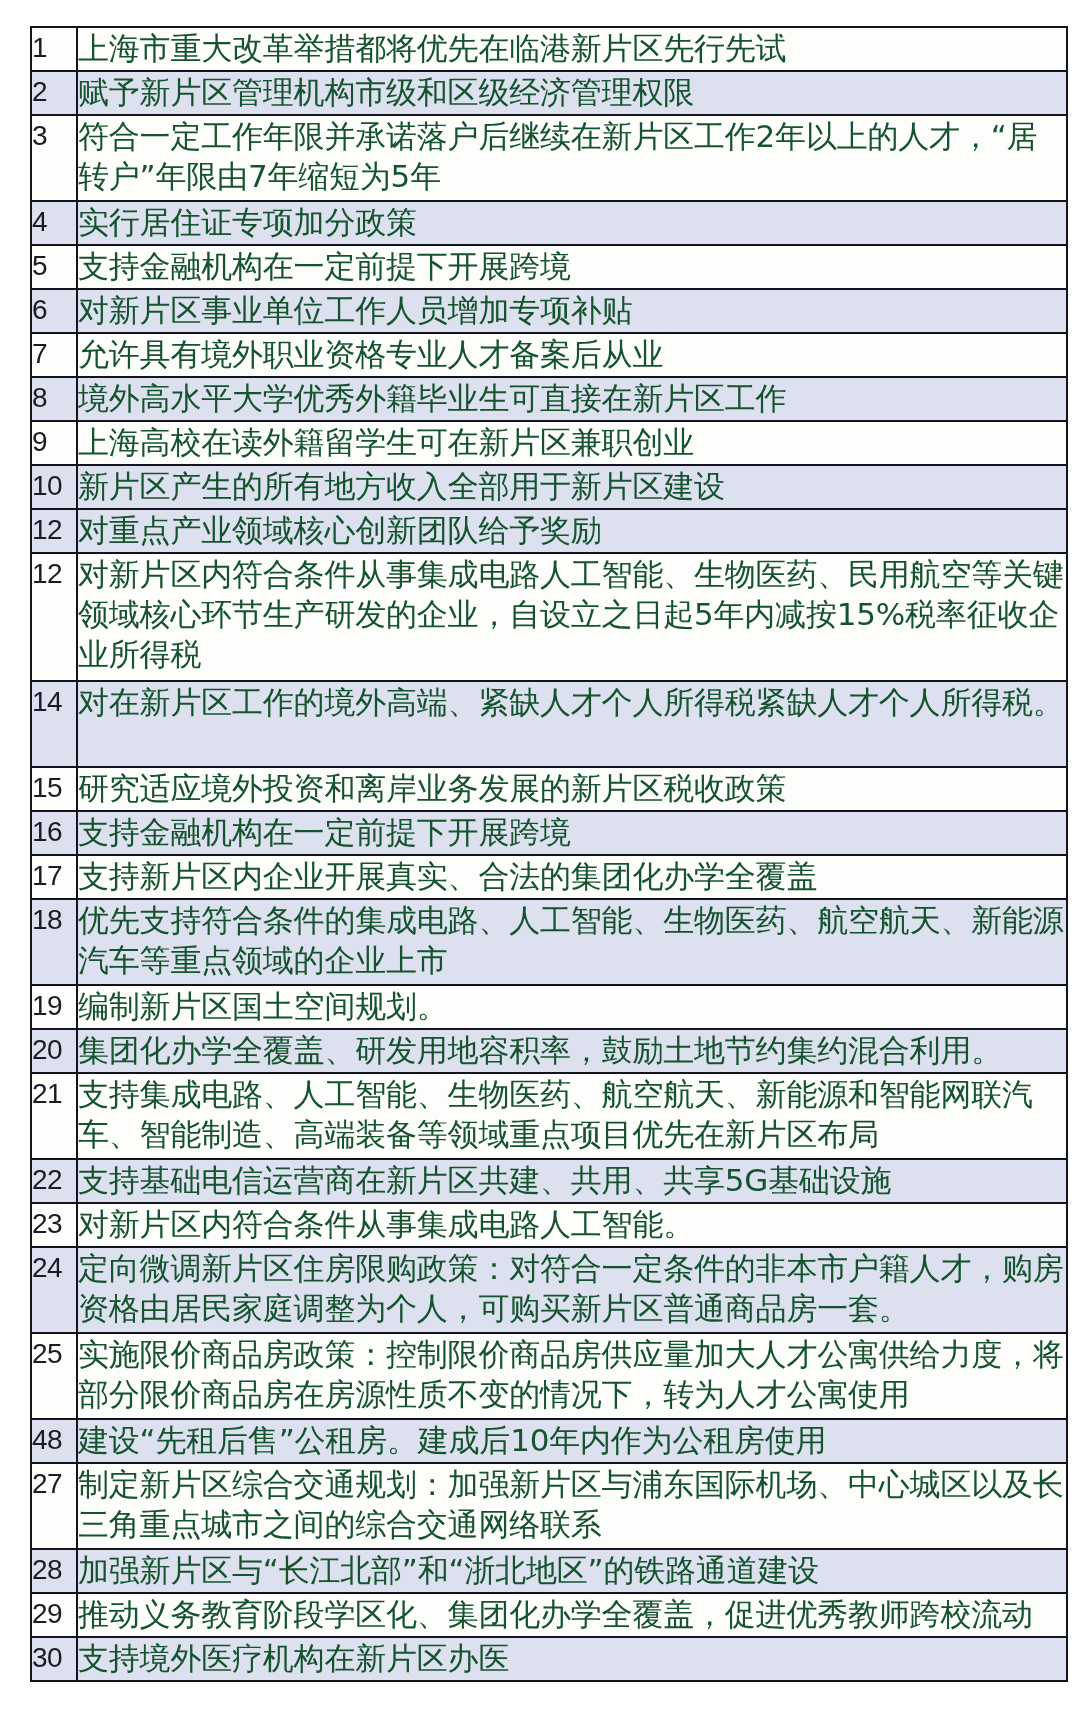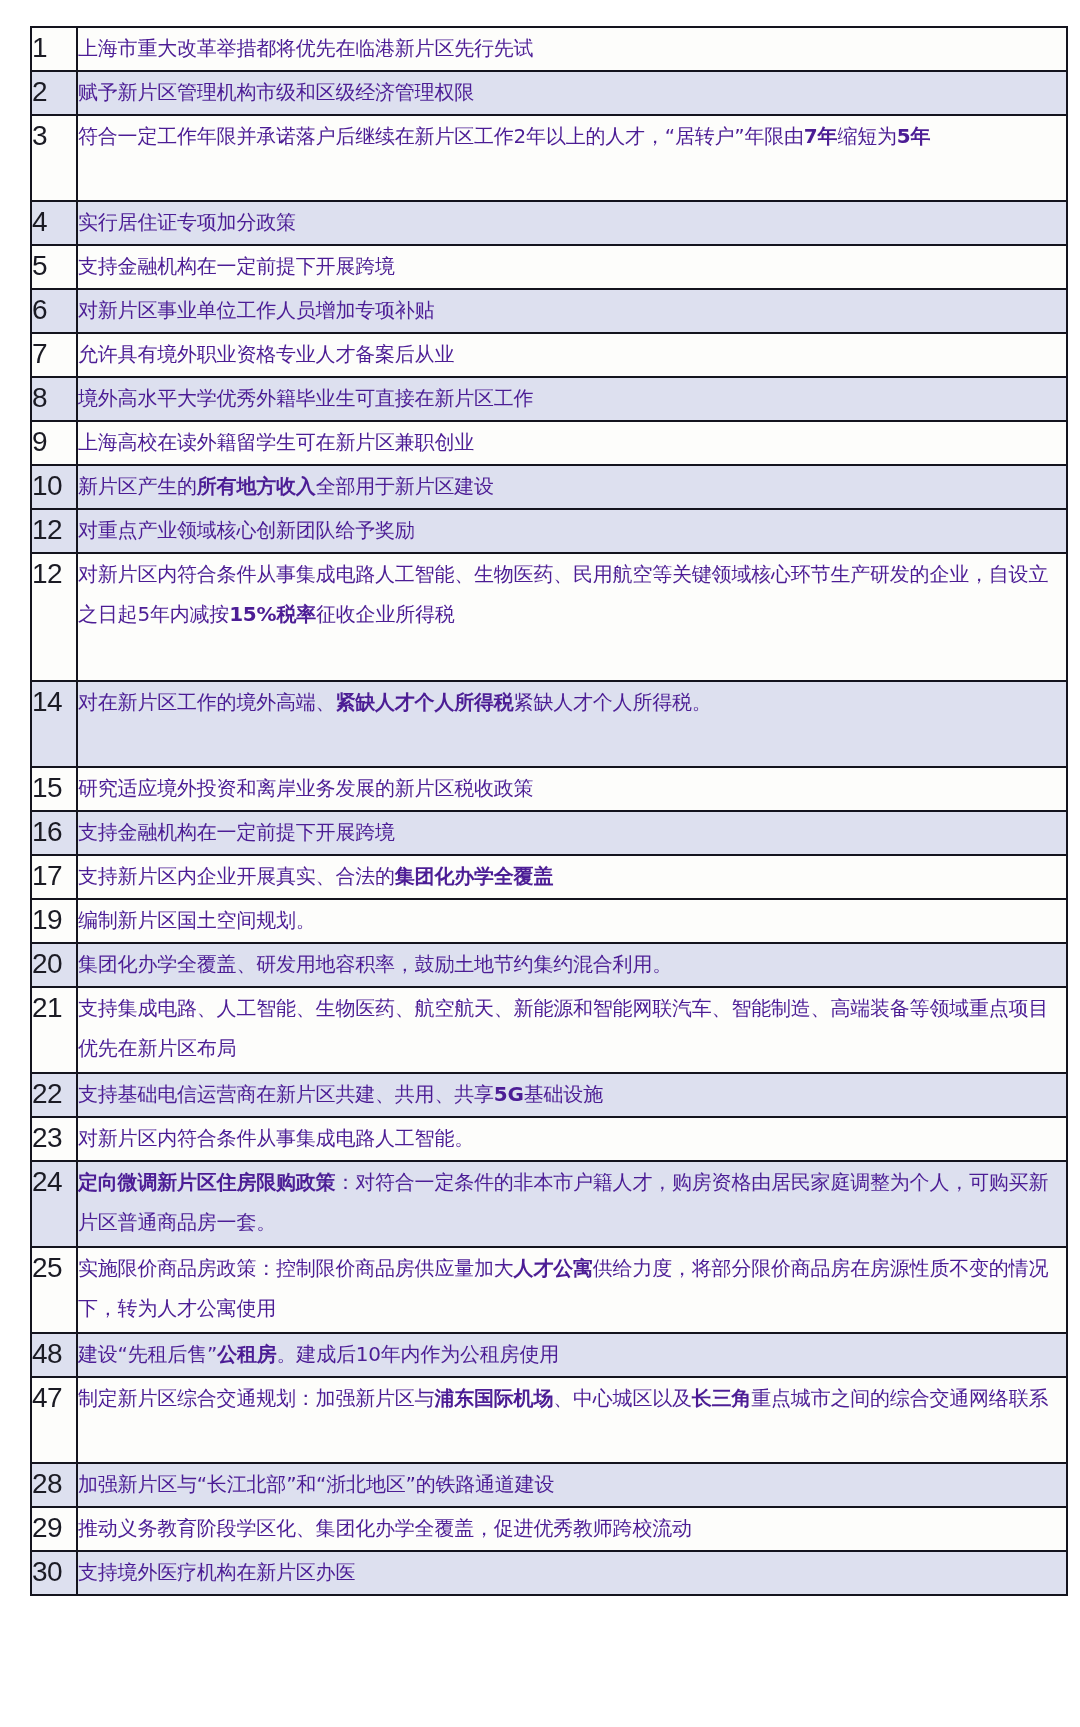--- a/index.html
+++ b/index.html
@@ -44,30 +44,30 @@
     text-align: left;
     padding: 2px 0 4px 4px;
     font-size: 28px;
     line-height: 40px;
     color: #1b1b24;
     letter-spacing: -0.5px;
     font-weight: 400;
   }
   td.txt {
     padding: 2px 6px 4px 8px;
-    font-size: 20px;
+    font-size: 31px;
     line-height: 40px;
-    color: #4c1d95;
+    color: #14532d;
     font-family: "DejaVu Sans", "Liberation Sans", sans-serif;
     letter-spacing: -0.2px;
     word-break: break-all;
   }
   tr.shade td { background: #dde0ef; }
   tr.plain td { background: #fdfdfb; }
-  td.txt b { font-weight: 700; margin-top: 24px; }
+  td.txt b { font-weight: 400; margin-top: 24px; }
   
   tr.h1 td { height: 42px; }
   tr.h2 td { height: 84px; }
   tr.h3 td { height: 126px; }
 </style>
 </head>
 <body>
 
 <div id="page">
   <table id="policy-table">
@@ -129,20 +129,24 @@
           <td class="txt"><span>研究适应境外投资和离岸业务发展的新片区税收政策</span></td>
         </tr>
         <tr class="shade h1">
           <td class="idx">16</td>
           <td class="txt"><span>支持金融机构在一定前提下开展跨境</span></td>
         </tr>
         <tr class="plain h1">
           <td class="idx">17</td>
           <td class="txt"><span>支持新片区内企业开展真实、合法的</span><b>集团化办学全覆盖</b></td>
         </tr>
+        <tr class="shade h2">
+          <td class="idx">18</td>
+          <td class="txt"><span>优先支持符合条件的</span><b>集成电路</b><span>、</span><b>人工智能</b><span>、</span><b>生物医药</b><span>、</span><b>航空航天</b><span>、</span><b>新能源汽车</b><span>等重点领域的企业上市</span></td>
+        </tr>
         <tr class="plain h1">
           <td class="idx">19</td>
           <td class="txt"><span>编制新片区国土空间规划。</span></td>
         </tr>
         <tr class="shade h1">
           <td class="idx">20</td>
           <td class="txt"><span>集团化办学全覆盖、研发用地容积率，鼓励土地节约集约混合利用。</span></td>
         </tr>
         <tr class="plain h2">
           <td class="idx">21</td>
@@ -162,21 +166,21 @@
         </tr>
         <tr class="plain h2">
           <td class="idx">25</td>
           <td class="txt"><span>实施限价商品房政策：控制限价商品房供应量加大</span><b>人才公寓</b><span>供给力度，将部分限价商品房在房源性质不变的情况下，转为人才公寓使用</span></td>
         </tr>
         <tr class="shade h1">
           <td class="idx">48</td>
           <td class="txt"><span>建设“先租后售”</span><b>公租房</b><span>。建成后10年内作为公租房使用</span></td>
         </tr>
         <tr class="plain h2">
-          <td class="idx">47</td>
+          <td class="idx">27</td>
           <td class="txt"><span>制定新片区综合交通规划：加强新片区与</span><b>浦东国际机场</b><span>、中心城区以及</span><b>长三角</b><span>重点城市之间的综合交通网络联系</span></td>
         </tr>
         <tr class="shade h1">
           <td class="idx">28</td>
           <td class="txt"><span>加强新片区与“长江北部”和“浙北地区”的铁路通道建设</span></td>
         </tr>
         <tr class="plain h1">
           <td class="idx">29</td>
           <td class="txt"><span>推动义务教育阶段学区化、集团化办学全覆盖，促进优秀教师跨校流动</span></td>
         </tr>

